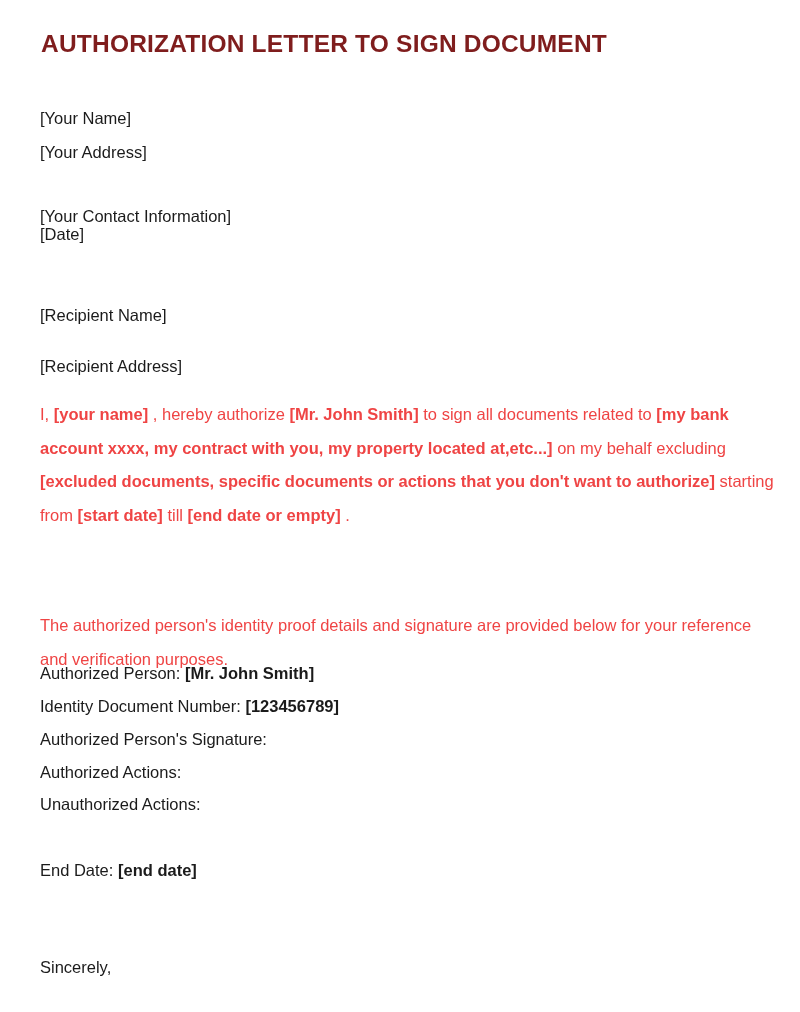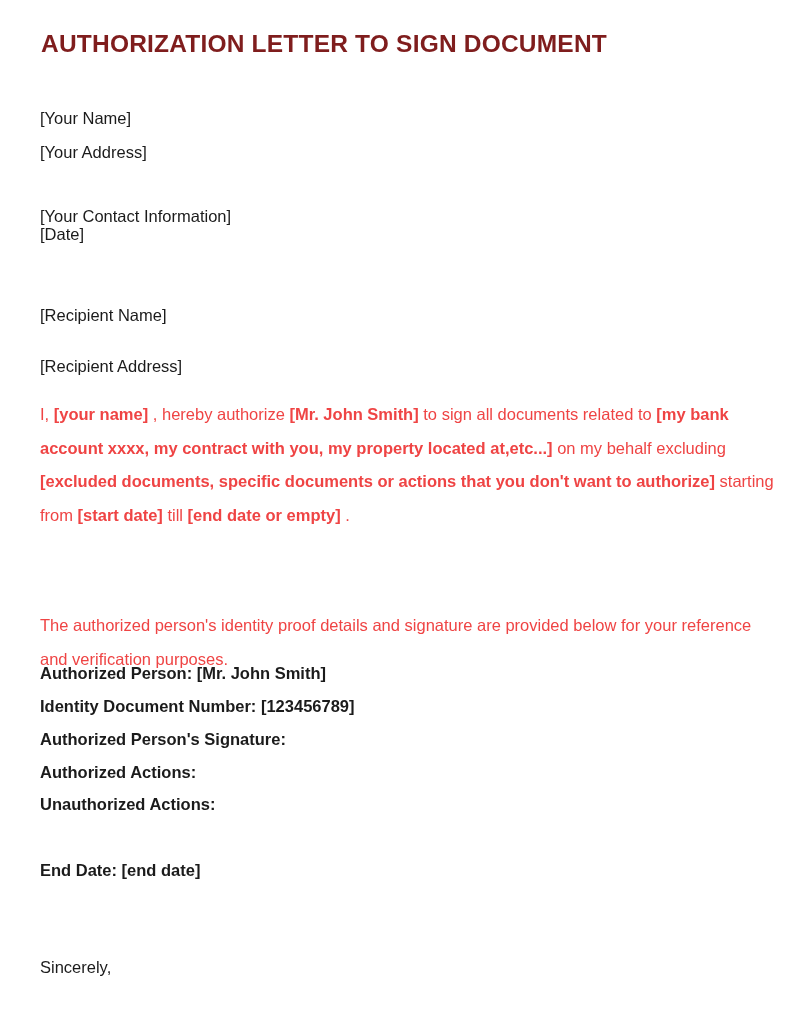--- a/index.html
+++ b/index.html
@@ -77,21 +77,21 @@
 
   
   .detail-0 { top: 663px; }
   .detail-1 { top: 696px; }
   .detail-2 { top: 729px; }
   .detail-3 { top: 762px; }
   .detail-4 { top: 794px; }
   .detail-5 { top: 827px; }
   .detail-6 { top: 860px; text-align: center; }
 
-  .detail-label { font-weight: bold; }
+  .detail-label { font-weight: normal; }
   .detail-value { font-weight: bold; }
 
   
   .closing { top: 957px; }
 </style>
 </head>
 <body>
 
 <div class="page">
 

